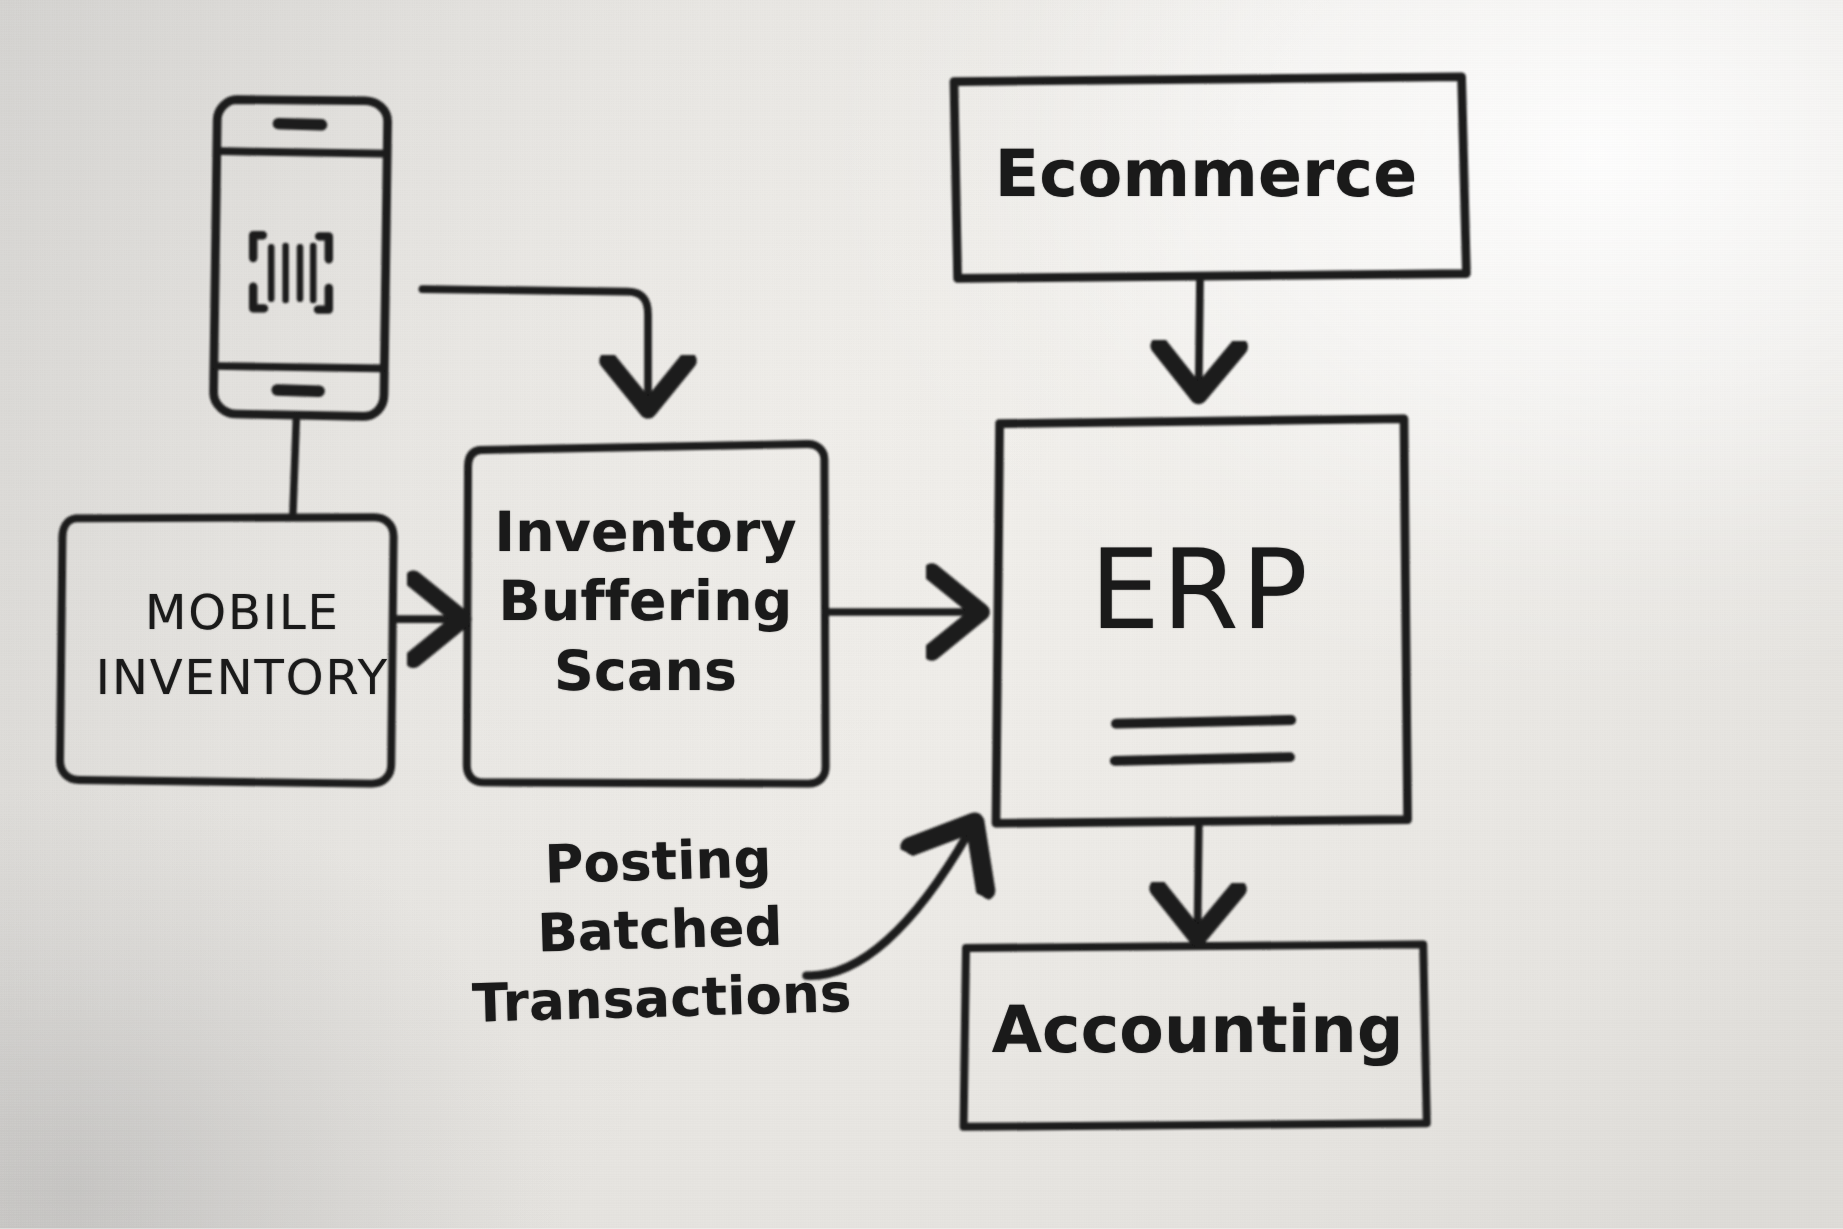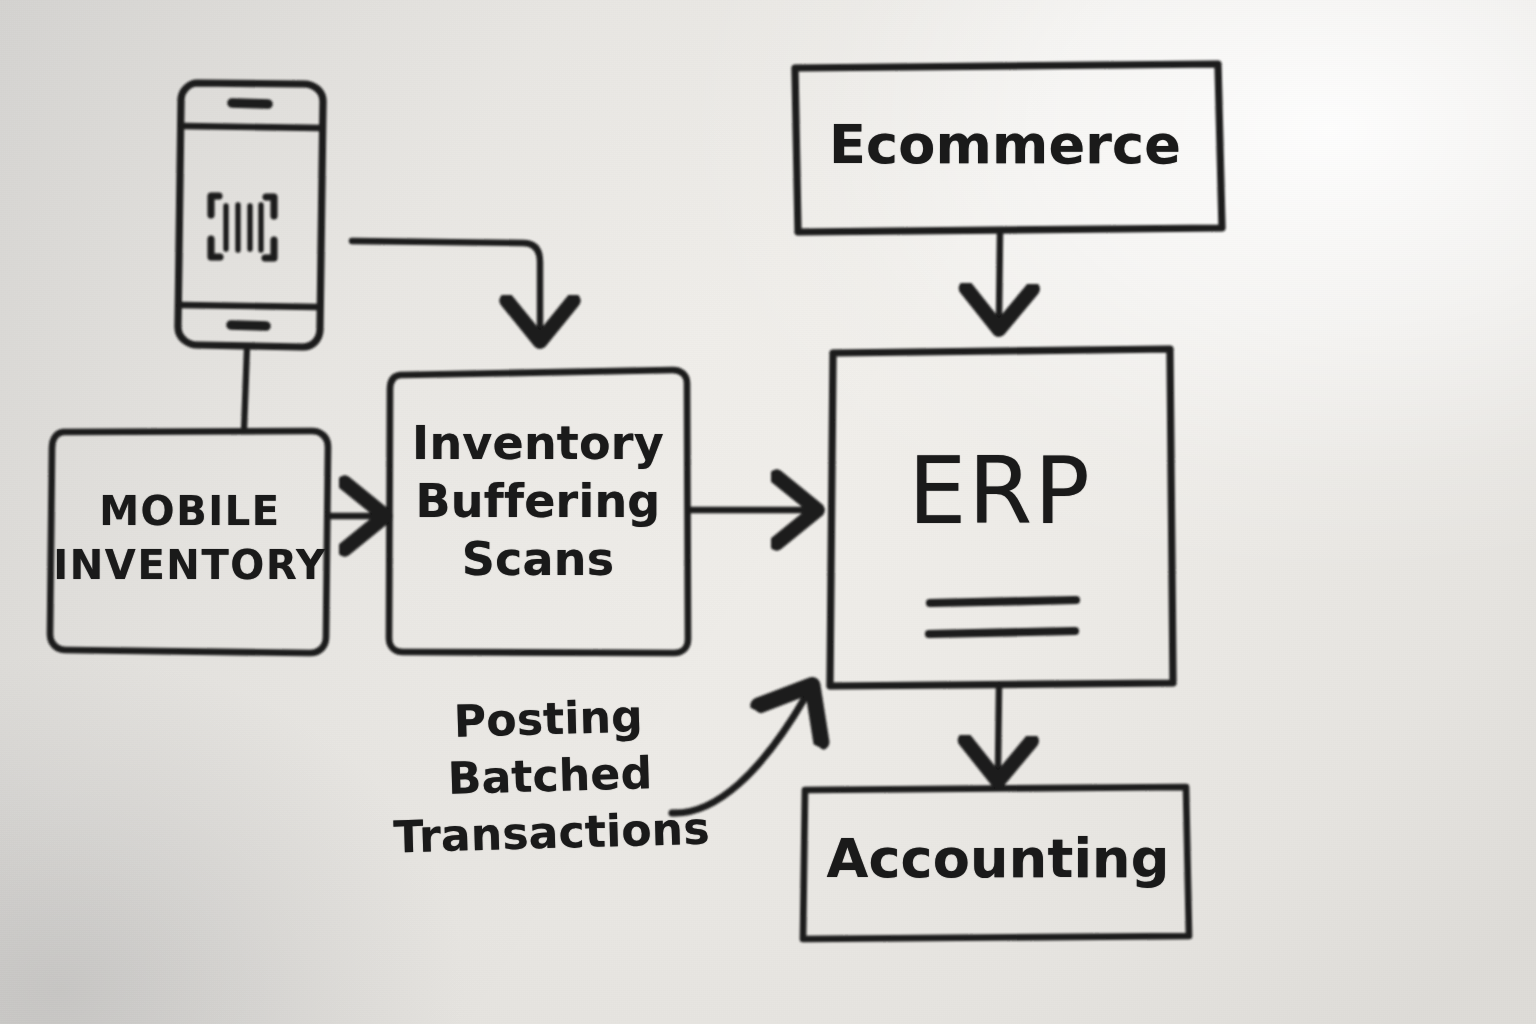--- a/index.html
+++ b/index.html
@@ -72,21 +72,22 @@
     text-align: center;
     line-height: 1.14;
     white-space: pre-line;
     letter-spacing: 0.2px;
     text-shadow: 0 0 1.1px rgba(26,26,26,0.55);
     user-select: none;
   }
   .lbl.caps {
     font-variant: small-caps;
     letter-spacing: 1.6px;
-    font-weight: 700;
+    font-weight: 400;
+    margin-left: 12px;
   }
   #lbl-mobile-inventory {
     left: 48px; top: 484px; width: 284px;
     font-size: 40px; line-height: 1.36;
   }
   #lbl-inventory-buffering {
     left: 392px; top: 415px; width: 292px;
     font-size: 46px; line-height: 1.26;
   }
   #lbl-erp {

